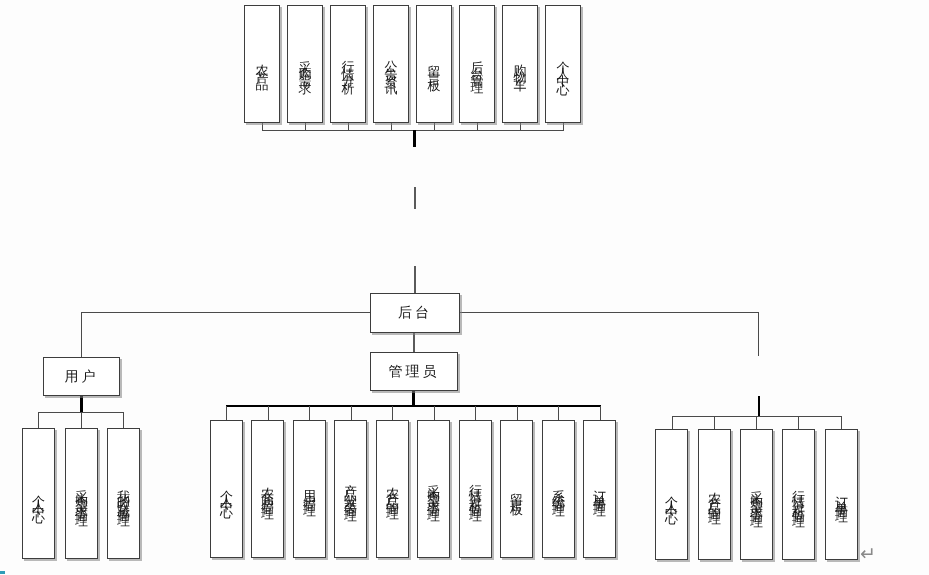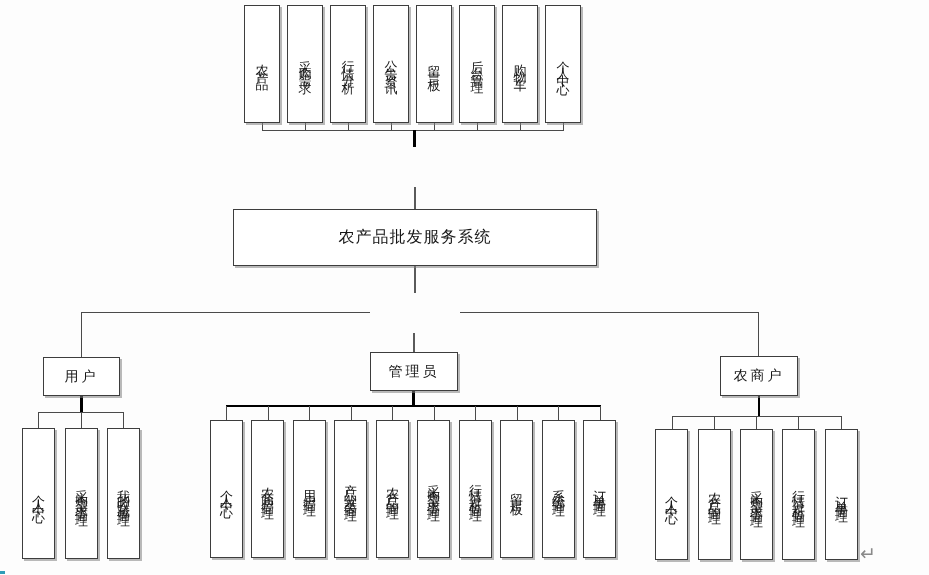--- a/index.html
+++ b/index.html
@@ -92,32 +92,29 @@
   <div class="box" style="left:459px;top:5px;width:36px;height:118px">
       <span class="vtext sp7">后台管理</span>
     </div>
   <div class="box" style="left:502px;top:5px;width:36px;height:118px">
       <span class="vtext sp7">购物车</span>
     </div>
   <div class="box" style="left:545px;top:5px;width:36px;height:118px">
       <span class="vtext sp7">个人中心</span>
     </div>
 
-  <div class="box" style="left:233px;top:209px;width:364px;height:57px">
-      <span class="title">农产品批发服务系统</span>
+  <div class="box" style="left:370px;top:293px;width:90px;height:40px">
+      <span class="htext">后台</span>
     </div>
 
   <div class="box" style="left:370px;top:352px;width:88px;height:39px">
       <span class="htext">管理员</span>
     </div>
   <div class="box" style="left:43px;top:357px;width:77px;height:39px">
       <span class="htext">用户</span>
-    </div>
-  <div class="box" style="left:720px;top:356px;width:78px;height:40px">
-      <span class="htext">农商户</span>
     </div>
 
   <div class="box" style="left:22px;top:428px;width:33px;height:131px">
       <span class="vtext">个人中心</span>
     </div>
   <div class="box" style="left:65px;top:428px;width:33px;height:131px">
       <span class="vtext">采购需求管理</span>
     </div>
   <div class="box" style="left:107px;top:428px;width:33px;height:131px">
       <span class="vtext">我的收藏管理</span>

